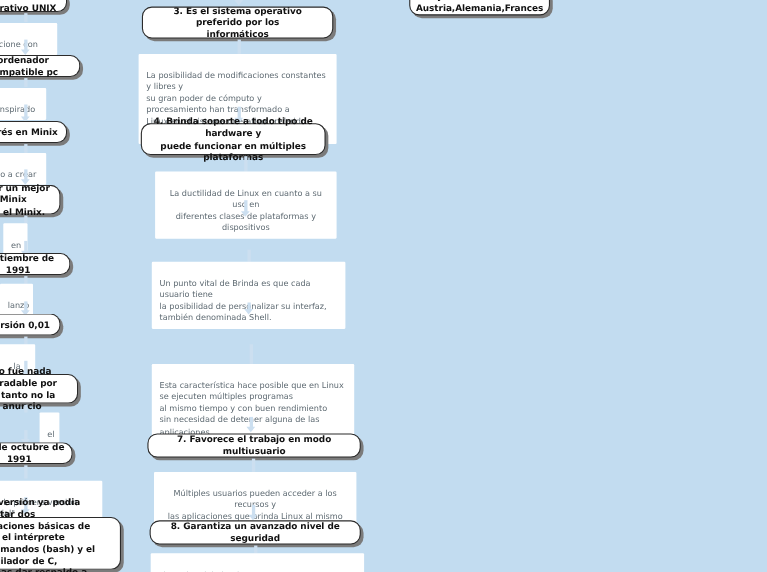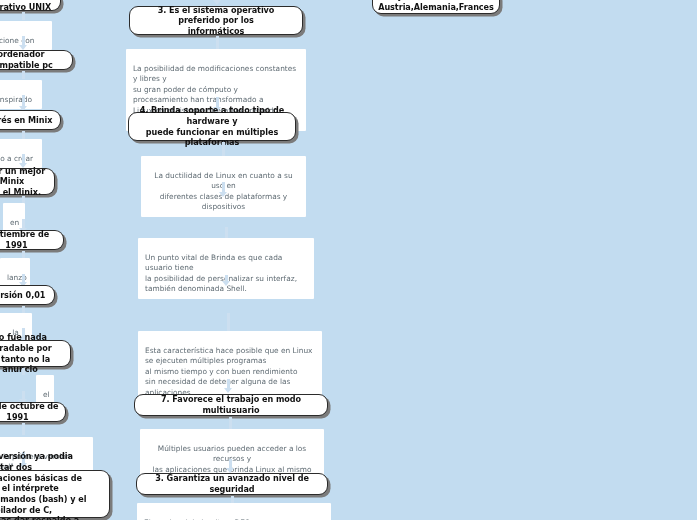--- a/index.html
+++ b/index.html
@@ -232,20 +232,20 @@
   </div>
   <div class="conn" style="left:229px; top:417px; height:12px;"></div>
   <div class="label center" style="left:140px; top:429px; width:184px;">
     <span>Múltiples usuarios pueden acceder a los recursos y
 las aplicaciones que brinda Linux al mismo tiempo</span>
   </div>
   <div class="conn" style="left:229px; top:459px; height:12px;"></div>
   <div class="arrow" style="left:226px; top:468px;"></div>
 
   <div class="node" style="left:136px; top:473px; width:192px; height:22px;">
-    <span style="white-space:pre-line">3. Garantiza un avanzado nivel de seguridad</span>
+    <span style="white-space:pre-line">8. Garantiza un avanzado nivel de seguridad</span>
   </div>
   <div class="conn" style="left:231px; top:496px; height:7px;"></div>
   <div class="label" style="left:137px; top:503px; width:194px; height:18px;">
     <span>El empleo del algoritmo DES, con</span>
   </div>
 
 </div>
 
 </body></html>

